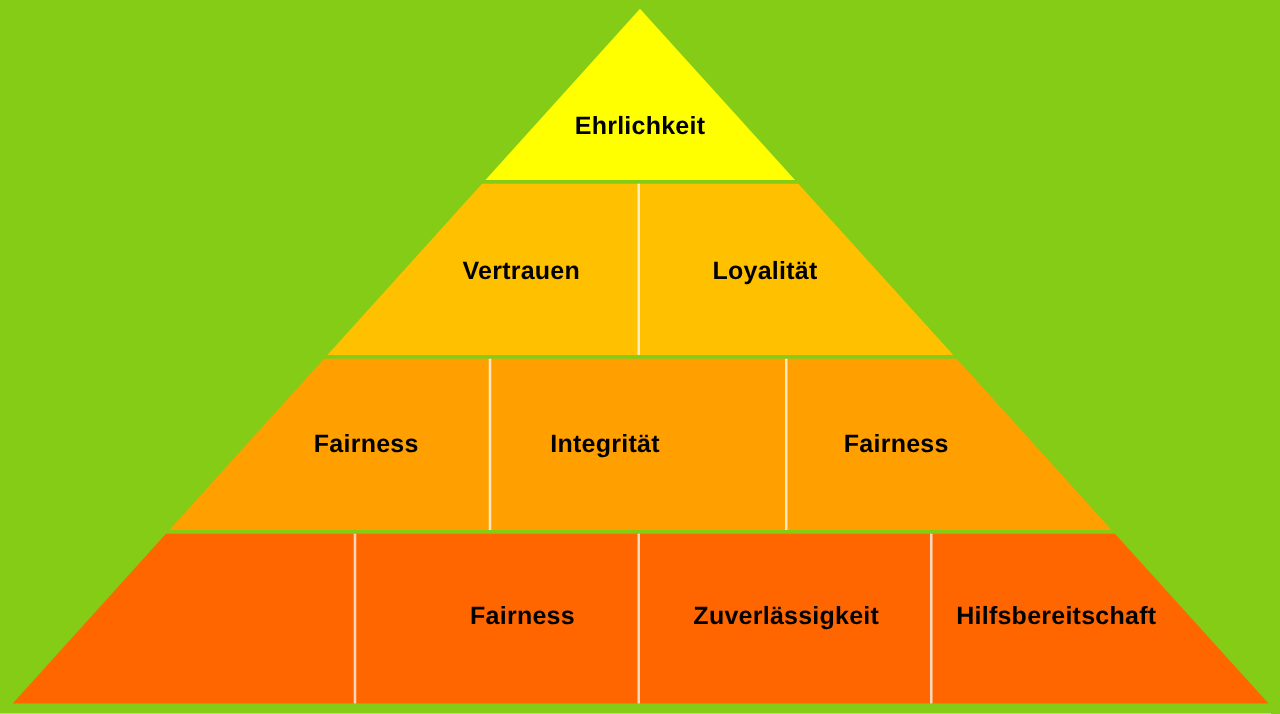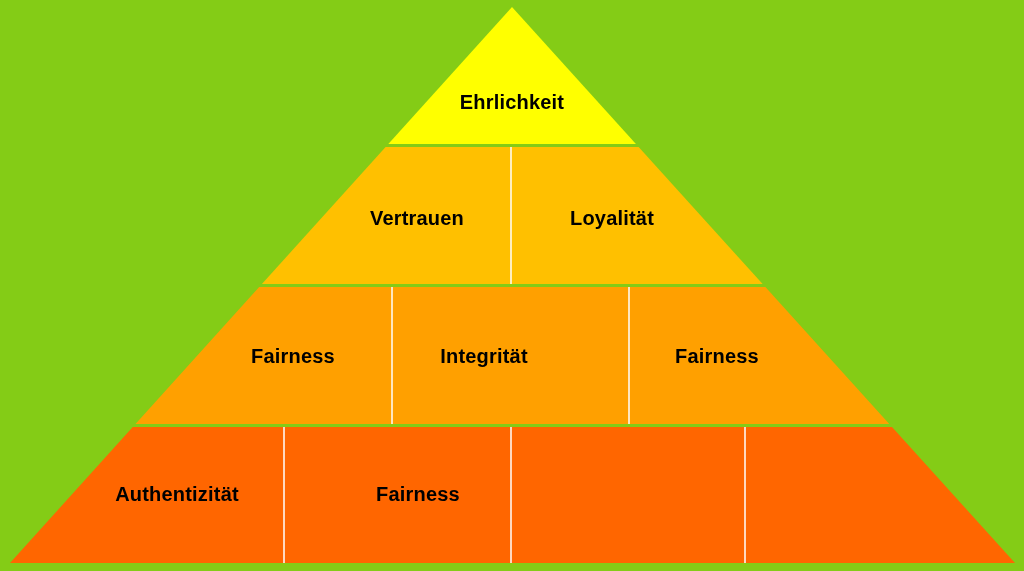--- a/index.html
+++ b/index.html
@@ -94,17 +94,18 @@
   <div class="labels">
     <span class="lbl p-ehrlichkeit">Ehrlichkeit</span>
 
     <span class="lbl p-vertrauen">Vertrauen</span>
     <span class="lbl p-loyalitaet">Loyalität</span>
 
     <span class="lbl p-offenheit">Fairness</span>
     <span class="lbl p-integritaet">Integrität</span>
     <span class="lbl p-respekt">Fairness</span>
 
-    <span class="lbl p-authentizitaet">Authentizität</span>
     <span class="lbl p-fairness">Fairness</span>
+    <span class="lbl p-zuverlaessigkeit">Zuverlässigkeit</span>
+    <span class="lbl p-hilfsbereitschaft">Hilfsbereitschaft</span>
   </div>
 
 </div>
 
 </body></html>

